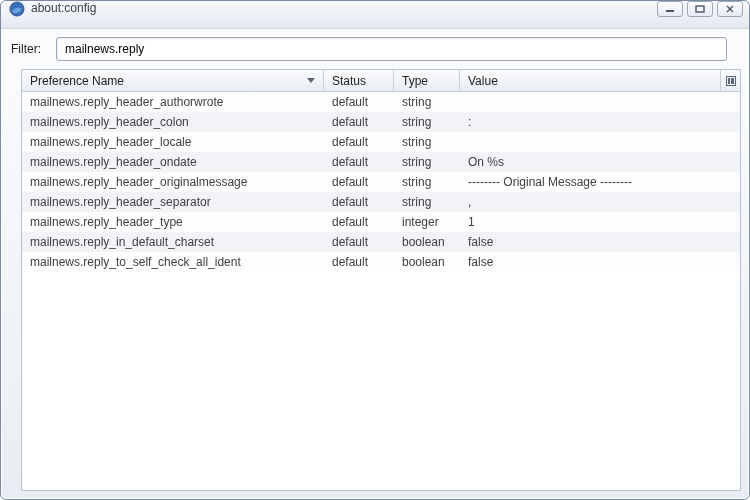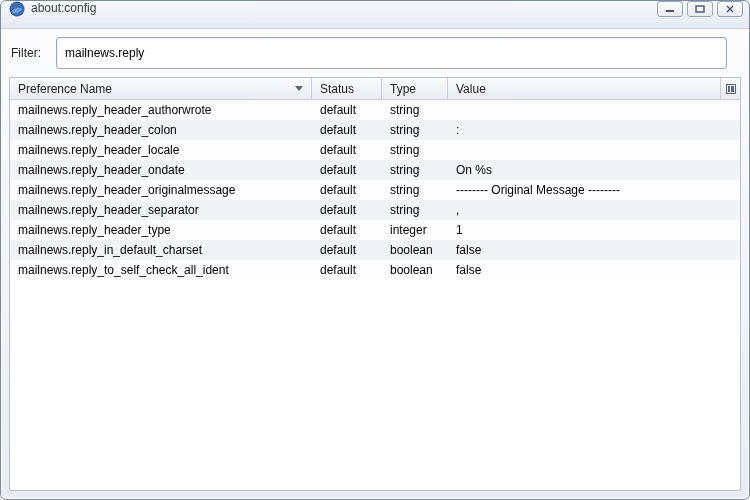--- a/index.html
+++ b/index.html
@@ -48,21 +48,21 @@
   }
   .win-btn svg { display: block; }
   .filter-row {
     display: flex; align-items: center;
     padding: 8px 22px 8px 10px;
     gap: 15px;
   }
   .filter-label { color: #222; }
   .filter-input {
     flex: 1;
-    height: 32px;
+    height: 24px;
     border: 1px solid #9aa7b8;
     border-radius: 3px;
     padding: 0 8px;
     background: #fff;
     font-family: inherit; font-size: 12px;
     box-shadow: inset 1px 1px 2px rgba(0,0,0,.08);
     outline: none;
   }
   .show-all {
     height: 24px;
@@ -70,21 +70,21 @@
     border: 1px solid #8e9aad;
     border-radius: 12px;
     background: linear-gradient(#fdfdfe, #e4e9f1);
     font: inherit;
     color: #222;
     cursor: default;
     box-shadow: inset 0 1px 0 #fff;
   }
   .table-wrap {
     flex: 1;
-    margin: 0 8px 8px 8px;
+    margin: 0 8px 8px 20px;
     border: 1px solid #b8c1cf;
     background: #fff;
     display: flex; flex-direction: column;
     overflow: hidden;
   }
   .thead {
     display: flex;
     background: linear-gradient(#fafbfc, #e8ecf2);
     border-bottom: 1px solid #c6cedb;
     height: 22px;
@@ -112,21 +112,21 @@
   .th-picker {
     width: 20px; border-left: 1px solid #c6cedb;
     display: flex; align-items: center; justify-content: center;
   }
   .th-picker svg { display:block; }
   .tbody { flex: 1; overflow-y: auto; }
   .row {
     display: flex;
     height: 20px;
     align-items: center;
-    color: #000000;
+    color: #404040;
   }
   .row:nth-child(odd) { background: #fdfdfe; }
   .row:nth-child(even) { background: #f1f3f7; }
   .cell { padding: 0 8px; white-space: nowrap; overflow: hidden; text-overflow: ellipsis; }
   .cell.col-pref { width: 302px; }
   .cell.col-status { width: 70px; }
   .cell.col-type { width: 66px; }
   .cell.col-value { flex: 1; }
 </style>
 </head>

